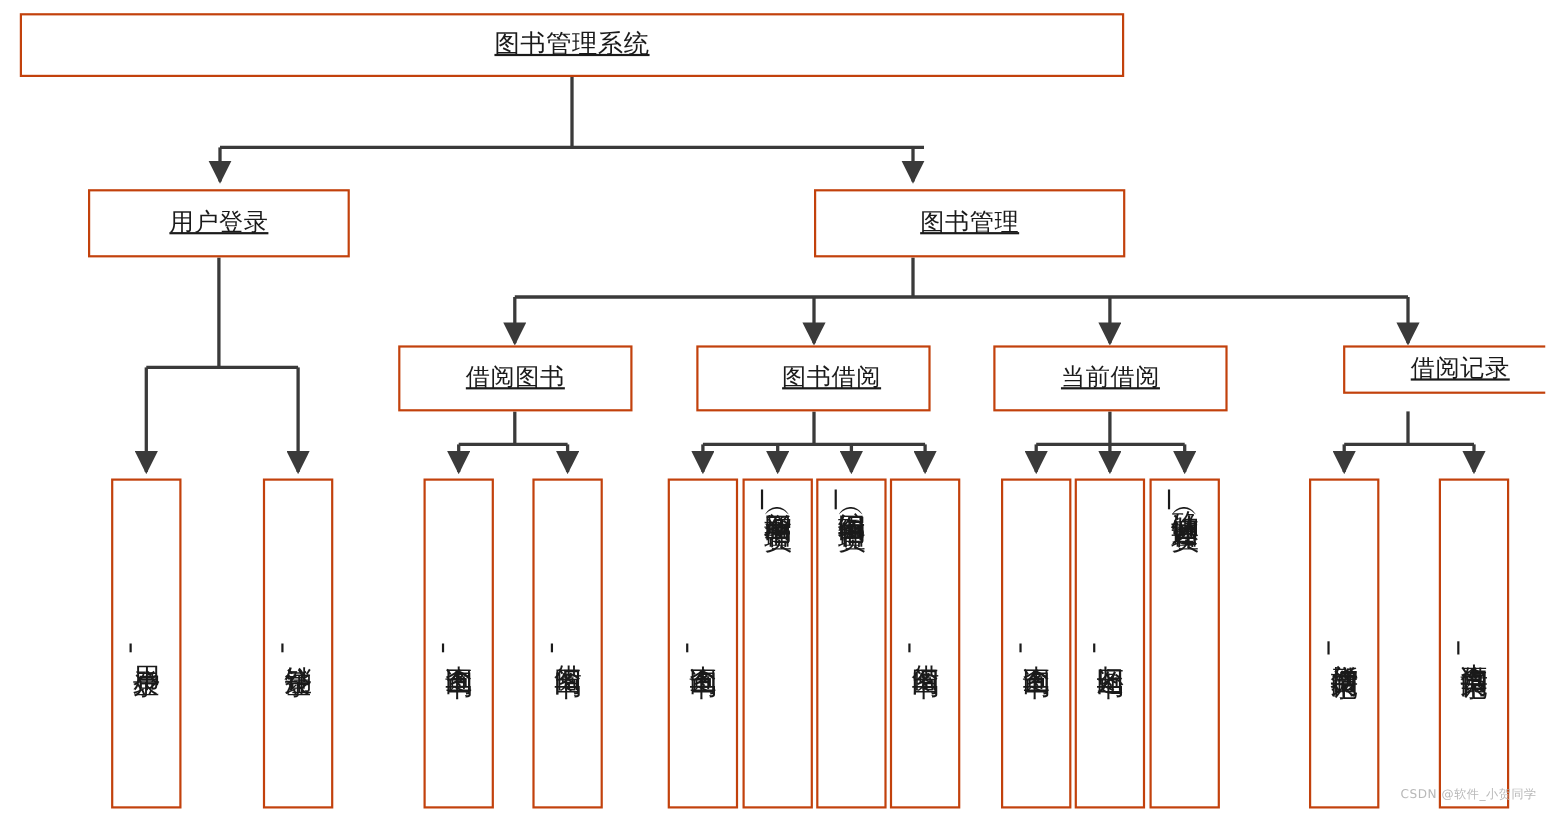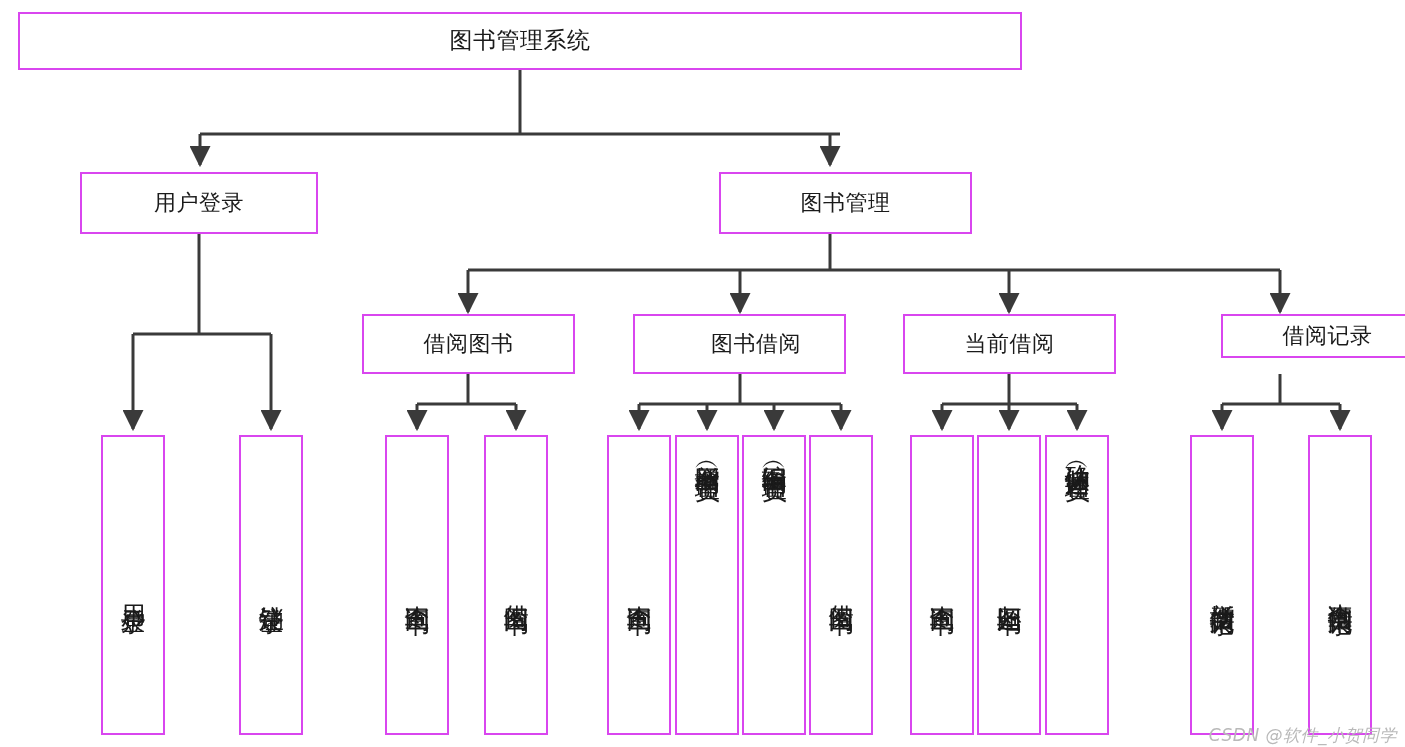--- a/index.html
+++ b/index.html
@@ -24,25 +24,26 @@
     left: 0;
     top: 0;
     width: 1405px;
     height: 747px;
     pointer-events: none;
   }
   .node {
     position: absolute;
     box-sizing: border-box;
     background: #ffffff;
-    border: 2px solid #d946ef;
+    border: 2px solid #c2410c;
     display: flex;
     align-items: center;
     justify-content: center;
     z-index: 2;
+    text-decoration: underline;
   }
   .node .label {
     font-size: 22px;
     line-height: 1.18;
     letter-spacing: 0.5px;
     color: #1a1a1a;
     text-align: center;
     white-space: nowrap;
   }
   .node.root .label { font-size: 23px; }
@@ -58,27 +59,26 @@
     line-height: 1.02;
     letter-spacing: 2px;
     white-space: nowrap;
   }
   .node.leaf.mid .label {
     align-self: center;
   }
   #watermark {
     position: absolute;
     right: 8px;
-    bottom: 0;
-    font-size: 17px;
+    bottom: 18px;
+    font-size: 11px;
     color: #b9b9b9;
     letter-spacing: 0.5px;
     z-index: 5;
     white-space: nowrap;
-    font-style: italic;
   }
 </style>
 </head>
 <body>
 
 <div id="canvas">
 
   <svg id="edges" viewBox="0 0 1405 747" width="1405" height="747">
     <defs>
       <marker id="arrow" viewBox="0 0 10 10" refX="9" refY="5" markerWidth="7" markerHeight="7" orient="auto-start-reverse">
@@ -130,21 +130,21 @@
   </svg>
 
   <div class="node root" style="left:18px; top:12px; width:1004px; height:58px;">
     <span class="label">图书管理系统</span>
   </div>
 
   <div class="node" style="left:80px; top:172px; width:238px; height:62px;">
     <span class="label">用户登录</span>
   </div>
 
-  <div class="node" style="left:719px; top:172px; width:253px; height:62px;">
+  <div class="node" style="left:740px; top:172px; width:283px; height:62px;">
     <span class="label">图书管理</span>
   </div>
 
   <div class="node" style="left:362px; top:314px; width:213px; height:60px;">
     <span class="label">借阅图书</span>
   </div>
 
   <div class="node" style="left:633px; top:314px; width:213px; height:60px;padding-left:33px;">
     <span class="label">图书借阅</span>
   </div>

